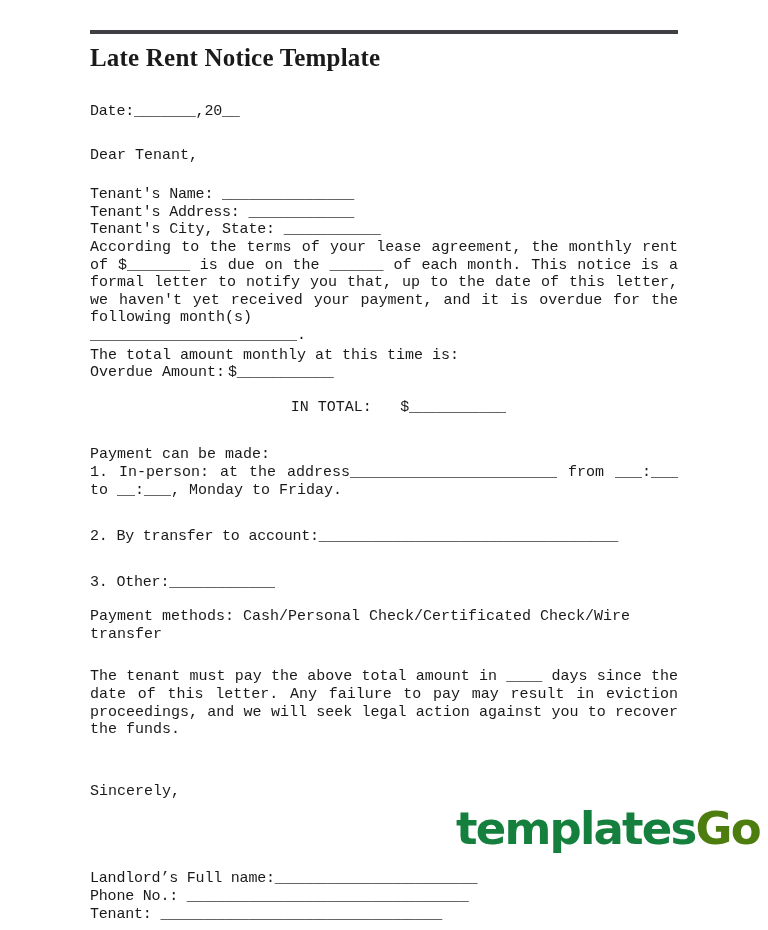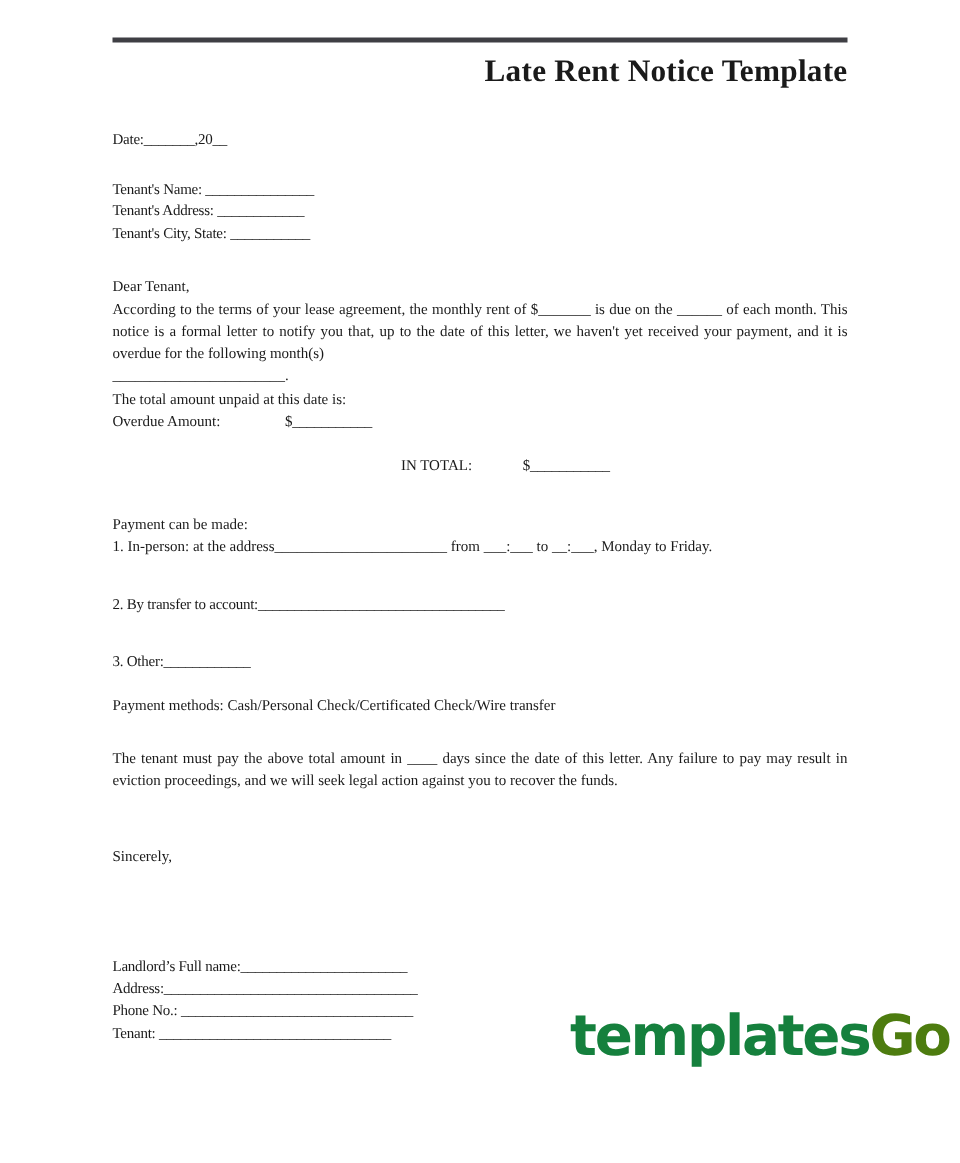--- a/index.html
+++ b/index.html
@@ -34,33 +34,34 @@
   
   .top-rule {
     height: 4px;
     background: #3f3f44;
     width: 100%;
     margin: 0 0 0 0;
   }
 
   
   .doc-title {
-    text-align: right;
+    text-align: left;
     font-size: 25px;
     font-weight: bold;
     letter-spacing: 0.2px;
     margin: 9px 0 0 0;
     line-height: 1.2;
     font-family: "Liberation Serif", "DejaVu Serif", serif;
   }
 
   
   .blk {
-    font-size: 12px;
+    font-size: 15px;
     line-height: 17.6px;
+    font-family: Liberation Mono, monospace;
   }
   .just {
     text-align: justify;
     text-align-last: left;
   }
   .line { display: block; }
 
   .sp-date      { margin-top: 30px; }
   .sp-tenant    { margin-top: 22px; }
   .sp-dear      { margin-top: 26px; }
@@ -107,35 +108,35 @@
   <div class="content">
 
     <div class="top-rule"></div>
 
     <div class="doc-title">Late Rent Notice Template</div>
 
     <div class="blk sp-date">
       <span class="line u">Date:_______,20__</span>
     </div>
 
+    <div class="blk sp-dear">
+      <span class="line">Dear Tenant,</span>
+    </div>
+
     <div class="blk sp-tenant">
       <span class="line u">Tenant's Name: _______________</span>
       <span class="line u">Tenant's Address: ____________</span>
       <span class="line u">Tenant's City, State: ___________</span>
     </div>
 
-    <div class="blk sp-dear">
-      <span class="line">Dear Tenant,</span>
-    </div>
-
     <div class="blk just">According to the terms of your lease agreement, the monthly rent of $_______ is due on the ______ of each month. This notice is a formal letter to notify you that, up to the date of this letter, we haven't yet received your payment, and it is overdue for the following month(s)</div>
 
     <div class="blk">_______________________.</div>
 
-    <div class="blk sp-total">The total amount unpaid at this date is:</div>
+    <div class="blk sp-total">The total amount monthly at this time is:</div>
 
     <div class="blk">
       <span class="amt-row">
         <span class="amt-label">Overdue Amount:</span><span class="u">$___________</span>
       </span>
     </div>
 
     <div class="blk sp-intotal">
       <span class="amt-label">IN TOTAL:</span><span class="u">$___________</span>
     </div>
@@ -149,21 +150,20 @@
     <div class="blk sp-other u">3. Other:____________</div>
 
     <div class="blk sp-methods">Payment methods: Cash/Personal Check/Certificated Check/Wire transfer</div>
 
     <div class="blk just sp-must">The tenant must pay the above total amount in ____ days since the date of this letter. Any failure to pay may result in eviction proceedings, and we will seek legal action against you to recover the funds.</div>
 
     <div class="blk sp-sincerely">Sincerely,</div>
 
     <div class="blk sp-landlord">
       <span class="line u">Landlord’s Full name:_______________________</span>
-      <span class="line u">Address:___________________________________</span>
       <span class="line u">Phone No.: ________________________________</span>
       <span class="line u">Tenant:  ________________________________</span>
     </div>
 
   </div>
 
   <div class="logo">
     <span class="lg-a">templates</span><span class="lg-b">Go</span>
   </div>
 

